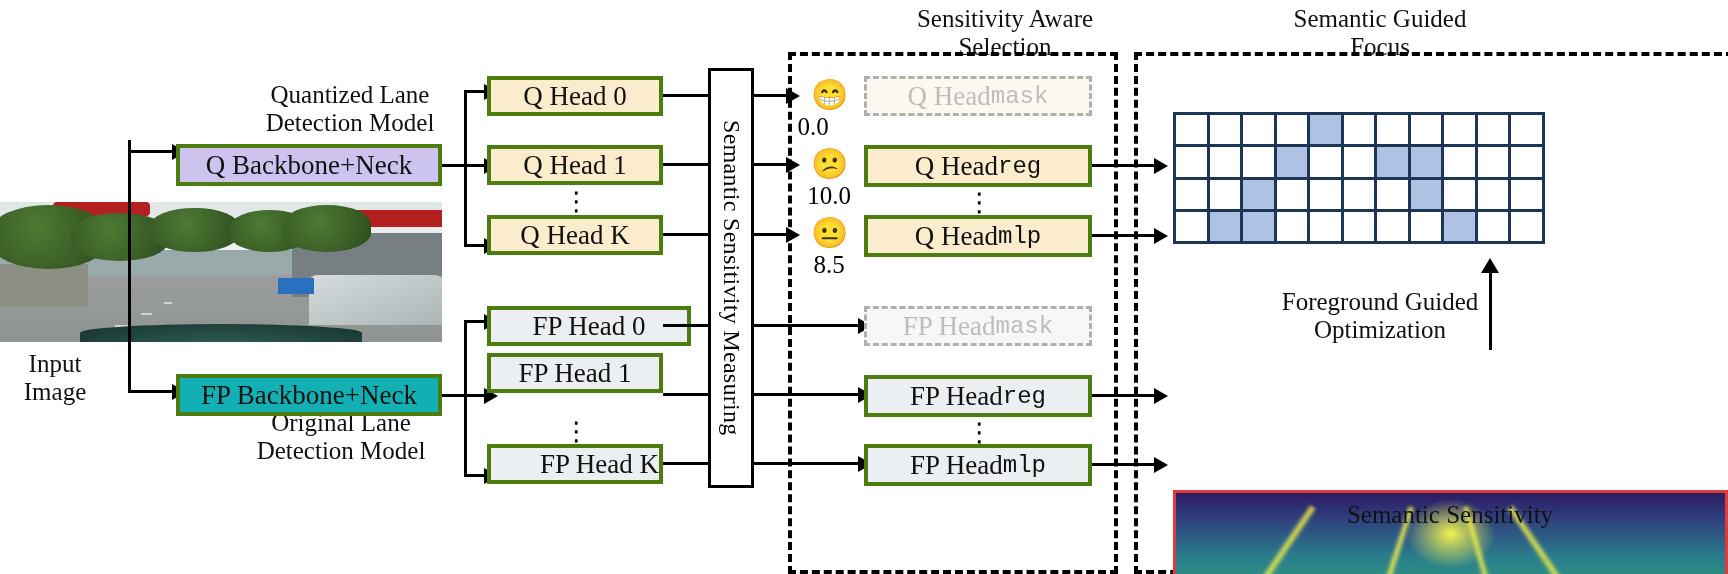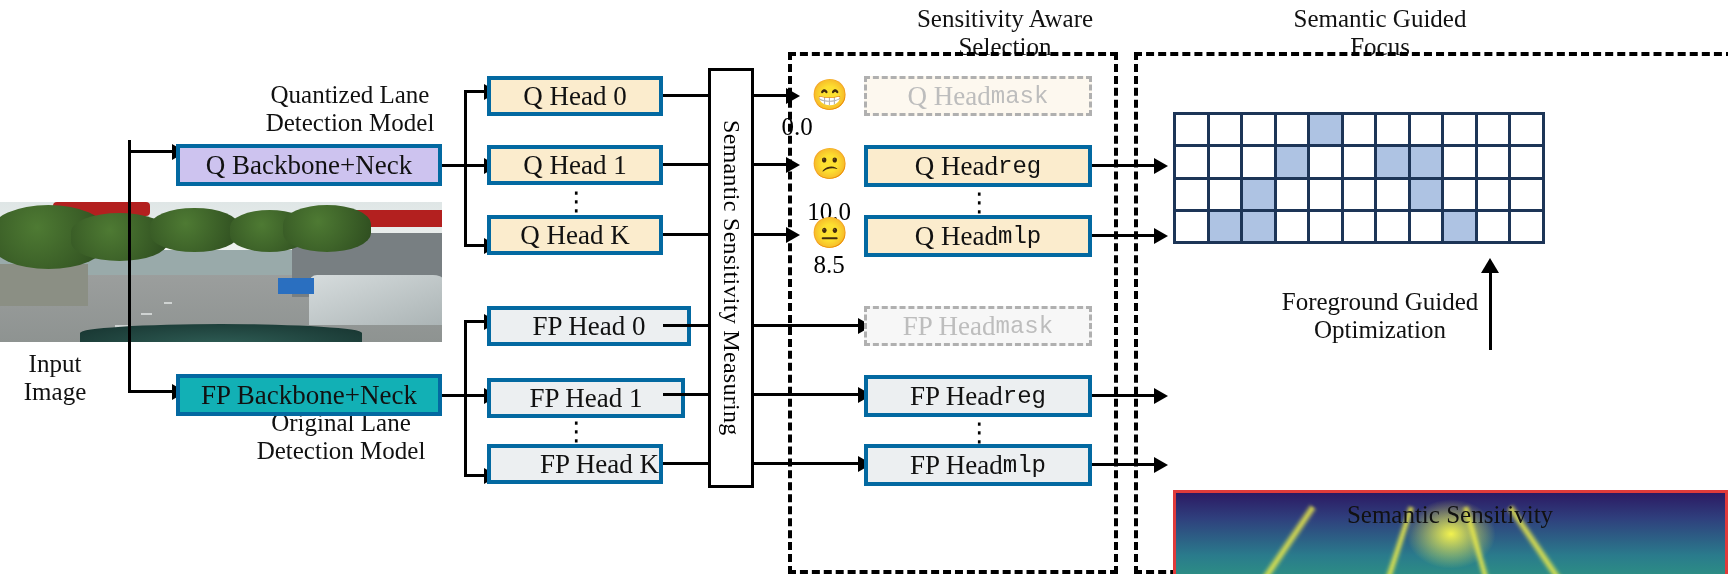--- a/index.html
+++ b/index.html
@@ -4,21 +4,21 @@
 <style>
   html,body{margin:0;padding:0;background:#fff;}
   body{width:1728px;height:574px;position:relative;overflow:hidden;
        font-family:"Liberation Serif","DejaVu Serif",serif;color:#000;}
   .abs{position:absolute;}
   .ctr{display:flex;align-items:center;justify-content:center;text-align:center;}
 
   .caption{font-size:25px;line-height:1.12;color:#111;white-space:pre-line;}
 
   
-  .box{box-sizing:border-box;border:4px solid #0369a1;display:flex;
+  .box{box-sizing:border-box;border:4px solid #4d7c0f;display:flex;
        align-items:center;justify-content:center;font-size:27px;color:#111;}
   .box.q{background:#fbeccd;}
   .box.fp{background:#eceff1;}
   .box.purple{background:#cdc3ef;}
   .box.teal{background:#12b0b5;}
   .box.masked{background:#fdf8ef;border:3px dashed #b0b0b0;color:#bdbdbd;}
   .box.masked.fp{background:#f7f7f7;}
   .mono{font-family:"Liberation Mono","DejaVu Sans Mono",monospace;font-size:24px;}
   .masked .mono{color:#bdbdbd;}
 
@@ -145,21 +145,21 @@
 <div class="abs ln hln" style="left:464px;top:320px;width:22px;"></div>
 <div class="abs arrow" style="left:484px;top:314px;"></div>
 <div class="abs ln hln" style="left:464px;top:394px;width:22px;"></div>
 <div class="abs arrow" style="left:484px;top:388px;"></div>
 <div class="abs ln hln" style="left:464px;top:474px;width:22px;"></div>
 <div class="abs arrow" style="left:484px;top:468px;"></div>
 
 <div class="abs box fp" style="left:487px;top:306px;width:204px;height:40px;">
   <span>FP Head 0</span>
 </div>
-<div class="abs box fp" style="left:487px;top:378px;width:198px;height:40px;">
+<div class="abs box fp" style="left:487px;top:353px;width:176px;height:40px;">
   <span>FP Head 1</span>
 </div>
 <div class="abs vdots ctr" style="left:555px;top:416px;width:40px;height:30px;">⋮</div>
 <div class="abs box fp" style="left:487px;top:444px;width:176px;height:40px;justify-content:flex-end;">
   <span>FP Head K</span>
 </div>
 
 <div class="abs ln hln" style="left:663px;top:94px;width:47px;"></div>
 <div class="abs ln hln" style="left:663px;top:163px;width:47px;"></div>
 <div class="abs ln hln" style="left:663px;top:233px;width:47px;"></div>
@@ -182,23 +182,23 @@
 <div class="abs ln hln" style="left:754px;top:393px;width:110px;"></div>
 <div class="abs arrow" style="left:858px;top:387px;"></div>
 <div class="abs ln hln" style="left:754px;top:462px;width:110px;"></div>
 <div class="abs arrow" style="left:858px;top:456px;"></div>
 
 <div class="abs caption ctr" style="left:840px;top:2px;width:330px;height:62px;">Sensitivity Aware
 Selection</div>
 <div class="abs panel dashdot" style="left:788px;top:52px;width:330px;height:522px;"></div>
 
 <div class="abs ctr emoji" style="left:806px;top:78px;width:48px;height:34px;">😁</div>
-<div class="abs ctr score" style="left:768px;top:113px;width:58px;height:28px;">0.0</div>
+<div class="abs ctr score" style="left:784px;top:113px;width:58px;height:28px;">0.0</div>
 <div class="abs ctr emoji" style="left:806px;top:147px;width:48px;height:34px;">😕</div>
-<div class="abs ctr score" style="left:798px;top:182px;width:62px;height:28px;margin-top:16px;">10.0</div>
+<div class="abs ctr score" style="left:798px;top:182px;width:62px;height:28px;">10.0</div>
 <div class="abs ctr emoji" style="left:806px;top:216px;width:48px;height:34px;">😐</div>
 <div class="abs ctr score" style="left:800px;top:251px;width:58px;height:28px;">8.5</div>
 
 <div class="abs box q masked" style="left:864px;top:76px;width:228px;height:40px;">
   <span>Q Head </span>
     <span class="mono">mask</span>
 </div>
 <div class="abs box q" style="left:864px;top:145px;width:228px;height:42px;">
   <span>Q Head </span>
     <span class="mono">reg</span>

